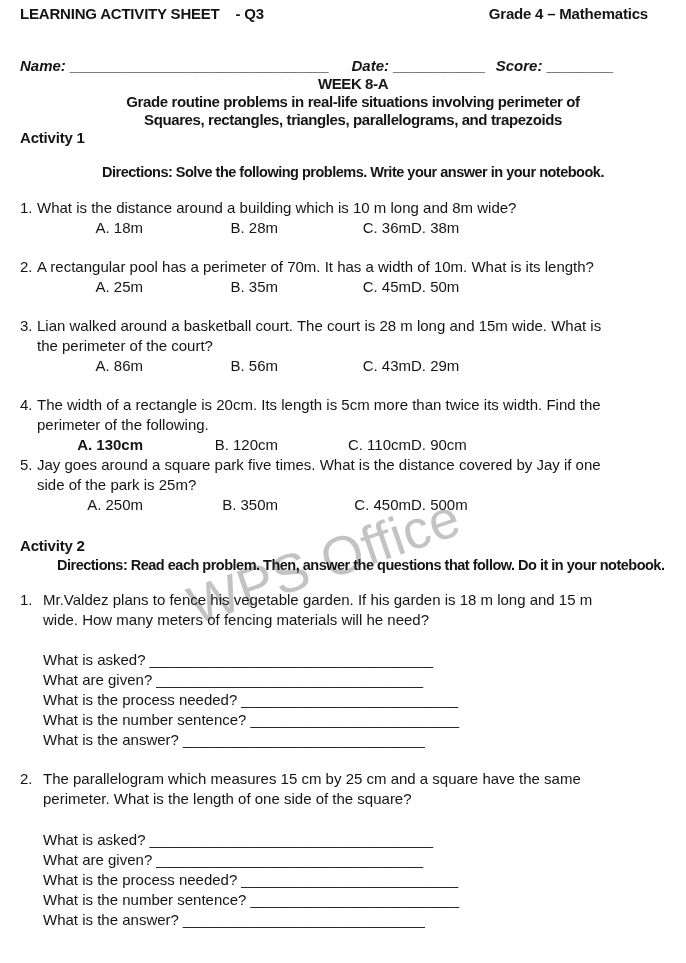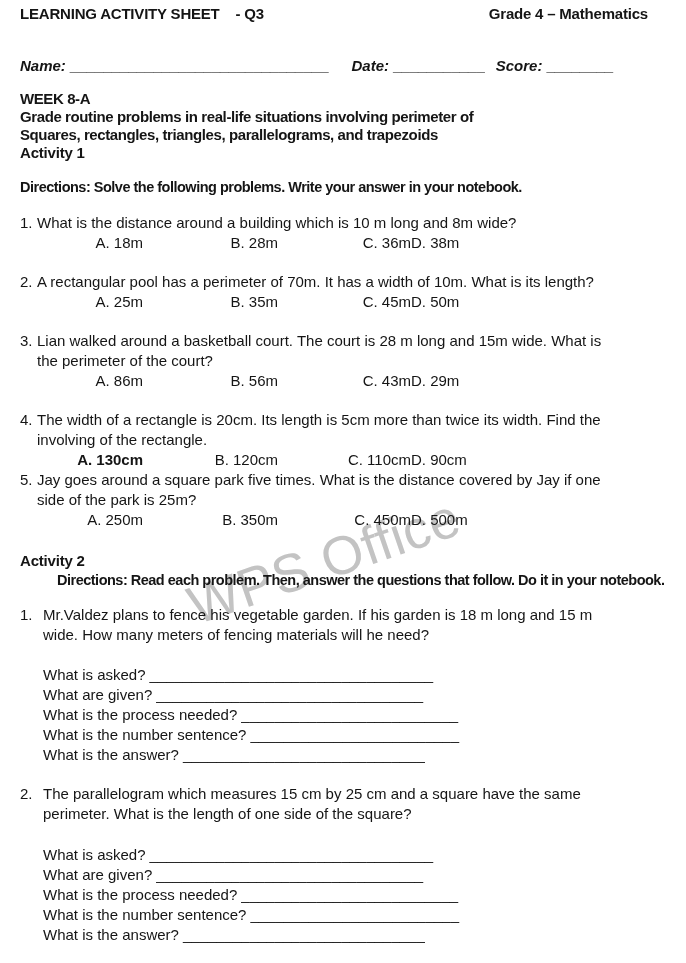--- a/index.html
+++ b/index.html
@@ -23,28 +23,28 @@
   .hdr .quarter { margin-left: 16px; }
 
   
   .meta { margin-top: 34px; line-height: 18px; font-weight: bold; white-space: nowrap; }
   .meta .blank { font-weight: bold; }
   .meta .date-label  { margin-left: 23px; }
   .meta .score-label { margin-left: 11px; }
   .meta .lbl-gap { margin-right: 4px; font-style: italic; }
 
   
-  .week { margin-top: 15px; text-align: left; font-weight: bold; line-height: 18px; letter-spacing: -0.4px; }
+  .week { text-align: center; font-weight: bold; line-height: 18px; letter-spacing: -0.4px; }
 
   .act-title { font-weight: bold; line-height: 18px; letter-spacing: -0.2px; }
   .directions {
     font-weight: bold; font-size: 14.5px; letter-spacing: -0.5px;
     line-height: 20px; white-space: nowrap;
   }
-  #a1-directions { margin-top: 15px; }
+  #a1-directions { margin-top: 15px; text-align: center; }
   #a1-problems { margin-top: 16px; }
 
   
   .problem { display: flex; line-height: 20px; margin-bottom: 19px; }
   .problem.tight { margin-bottom: 0; }
   .pnum { flex: none; width: 17px; }
   .act2 .pnum { width: 23px; }
   .pbody { flex: 1; min-width: 0; }
   .pline { white-space: nowrap; }
 
@@ -137,21 +137,21 @@
           <span class="opt2">C. 43m</span>
           <span class="opt3">D. 29m</span>
         </div>
       </div>
     </div>
 
     <div class="problem tight">
       <div class="pnum">4.</div>
       <div class="pbody">
         <div class="pline">The width of a rectangle is 20cm. Its length is 5cm more than twice its width. Find the</div>
-        <div class="pline">involving of the rectangle.</div>
+        <div class="pline">perimeter of the following.</div>
         <div class="options indent-a">
           <span class="opt0">A. 130cm</span>
           <span class="opt1">B. 120cm</span>
           <span class="opt2">C. 110cm</span>
           <span class="opt3">D. 90cm</span>
         </div>
       </div>
     </div>
 
     <div class="problem">

